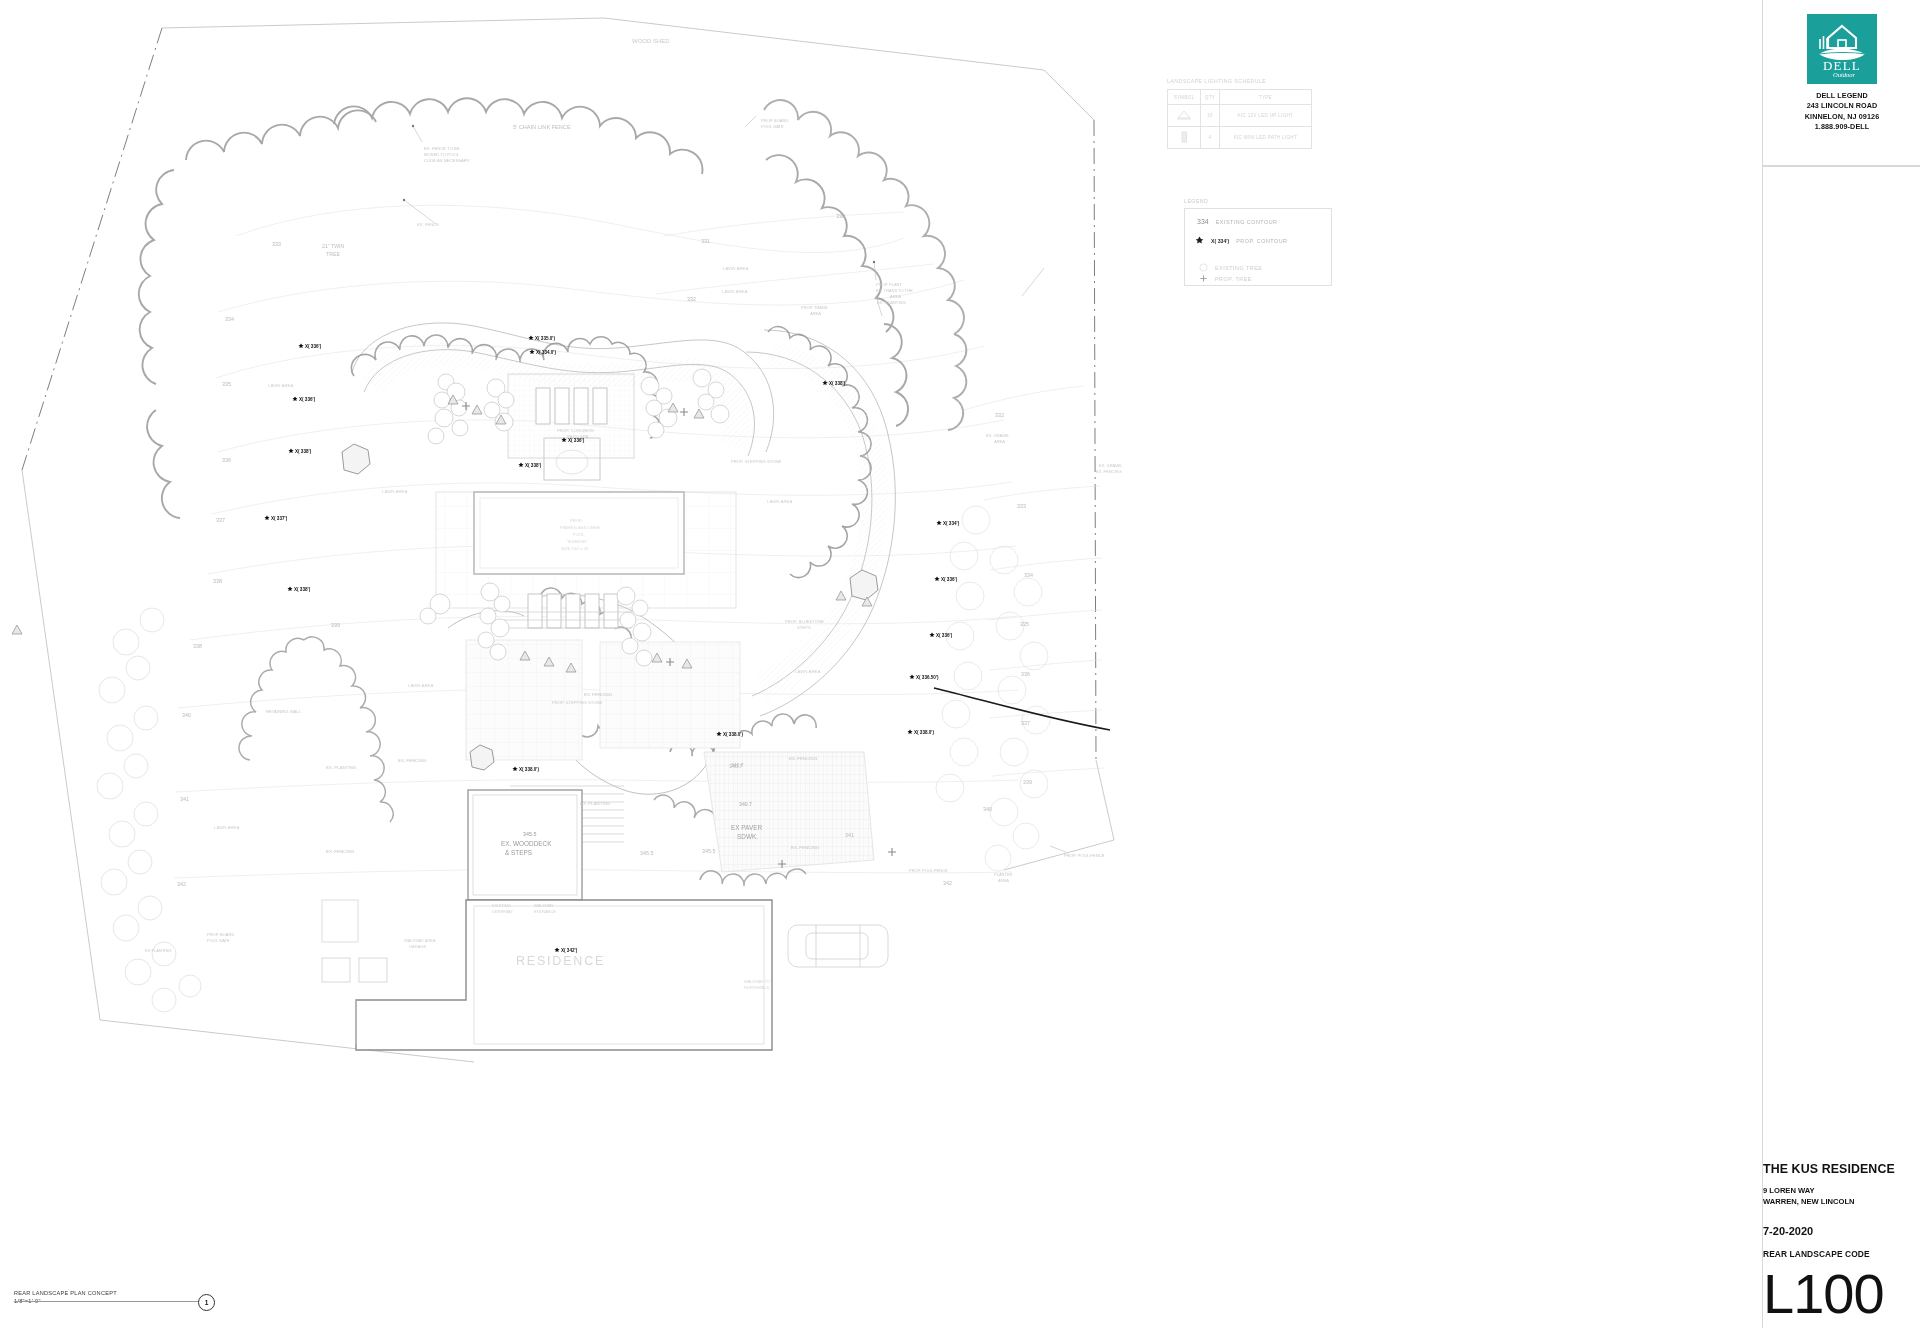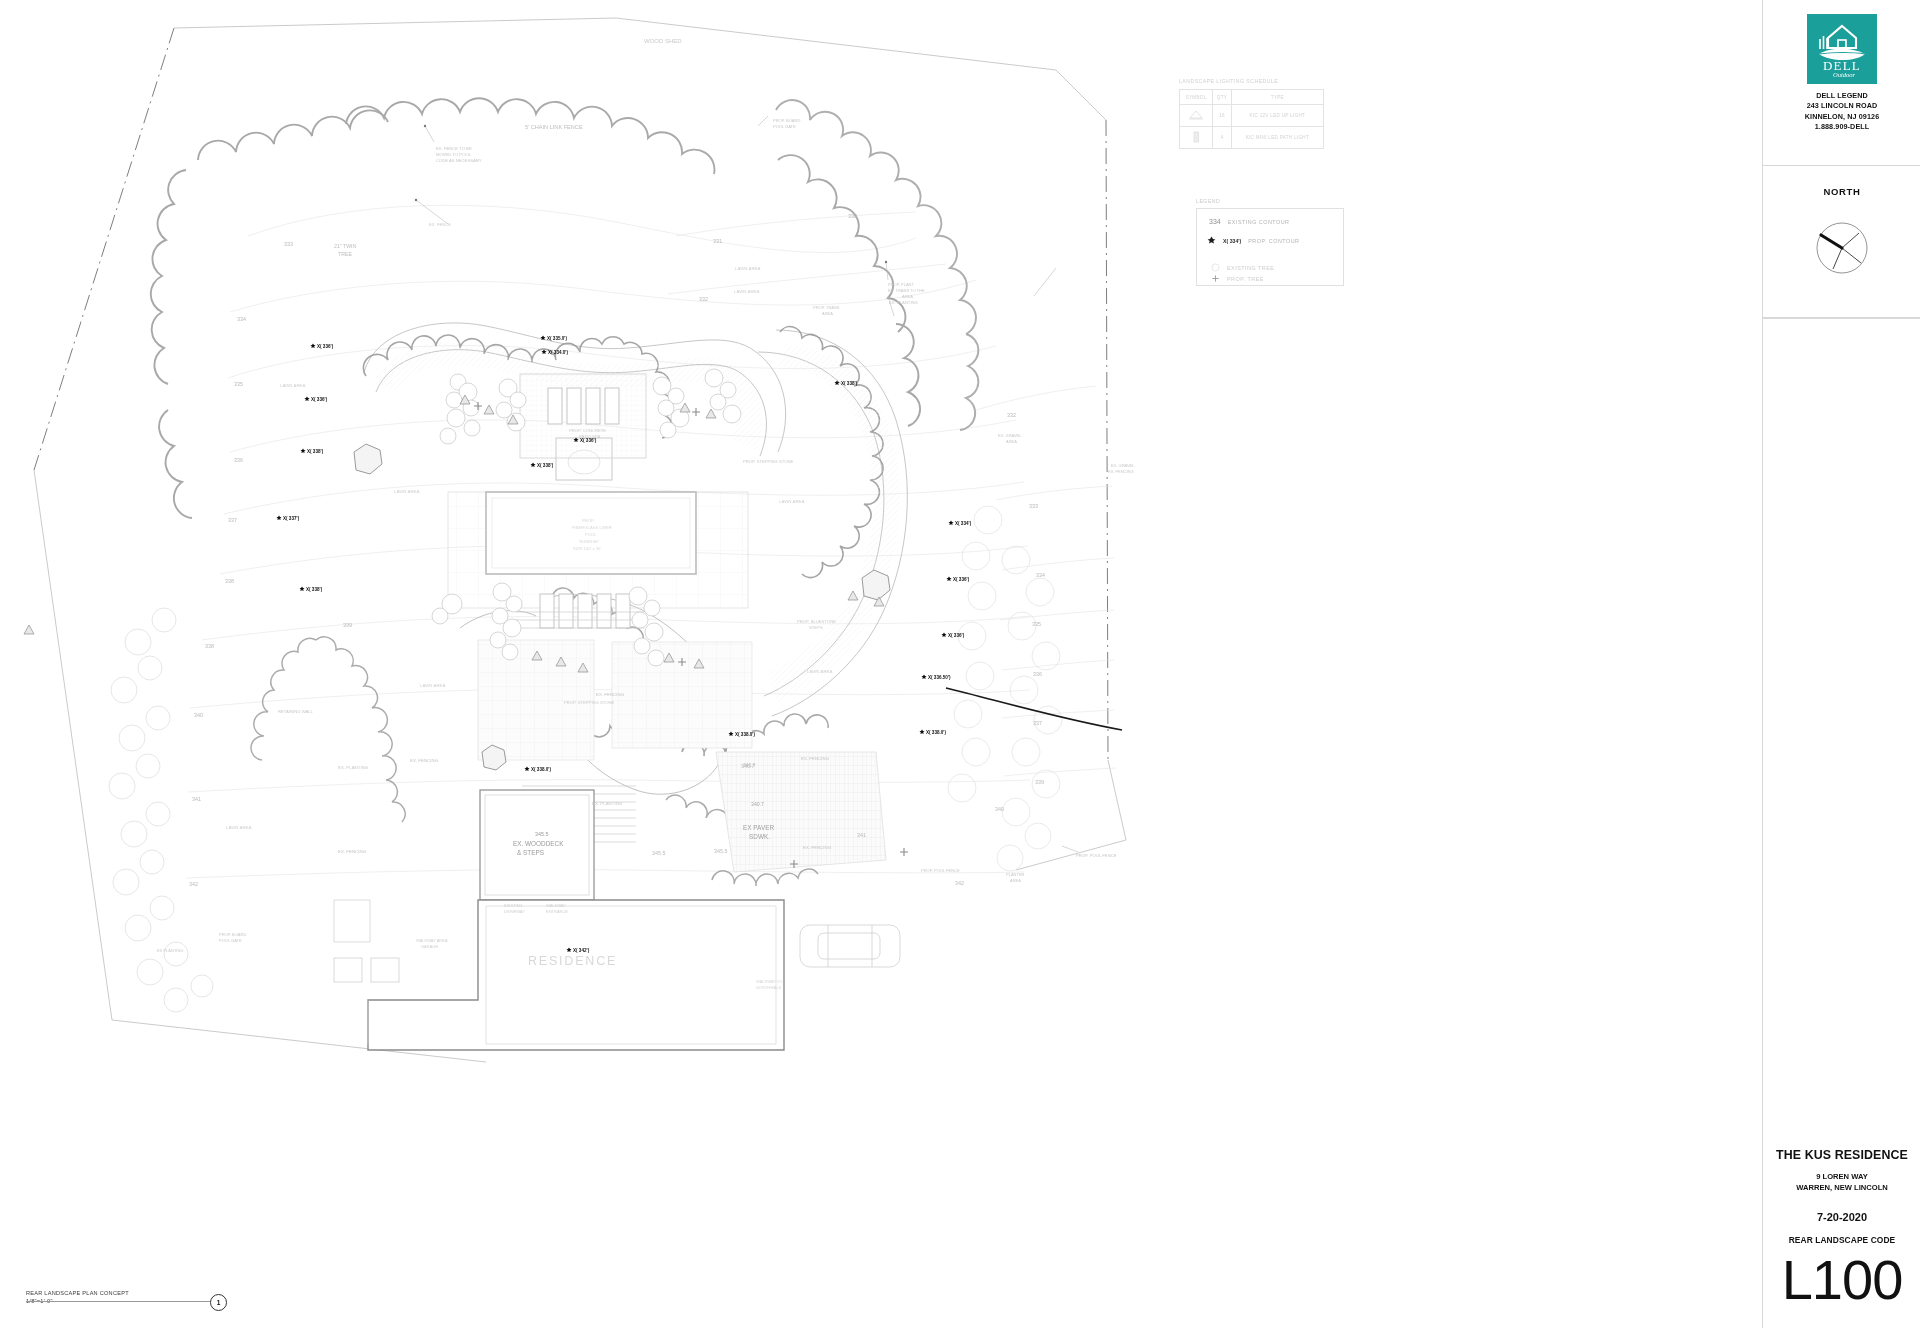--- a/index.html
+++ b/index.html
@@ -1,41 +1,41 @@
 <!DOCTYPE html>
 <html><head>
 <meta charset="utf-8">
 <style>
   html,body{margin:0;padding:0;background:#ffffff;}
   body{width:1920px;height:1328px;overflow:hidden;font-family:"Liberation Sans",sans-serif;color:#111;}
   #sheet{position:relative;width:1920px;height:1328px;background:#fff;}
 
   
-  #plan{position:absolute;left:16px;top:0;width:1760px;height:1328px;overflow:hidden;background:#fff;}
+  #plan{position:absolute;left:4px;top:0;width:1760px;height:1328px;overflow:hidden;background:#fff;}
   #planSvg{position:absolute;left:0;top:0;}
 
   
   #titleblock{position:absolute;left:1762px;top:0;width:158px;height:1328px;
               border-left:1px solid #d8d8d8;background:#fff;}
   .tb-cell{border-bottom:1px solid #d8d8d8;box-sizing:border-box;width:100%;
            display:flex;flex-direction:column;align-items:center;justify-content:flex-start;}
 
   #tb-logo-cell{padding-top:14px;height:166px;}
   .logo-box{width:70px;height:70px;background:#1a9f9a;display:flex;align-items:center;
             justify-content:center;flex-direction:column;}
   .logo-svg{width:62px;height:62px;display:block;}
   .logo-addr{margin-top:7px;text-align:center;font-size:7.2px;font-weight:bold;line-height:1.45;letter-spacing:.1px;color:#111;}
 
   #tb-north-cell{height:152px;padding-top:20px;}
   .north-label{font-size:9.5px;font-weight:bold;letter-spacing:.6px;}
   .north-rose{margin-top:22px;width:58px;height:58px;}
 
   #tb-spacer{flex:1;border-bottom:1px solid #d8d8d8;}
 
-  #tb-info{position:absolute;left:0;bottom:0;width:100%;padding-bottom:18px;text-align:center;}
+  #tb-info{position:absolute;left:0;bottom:0;width:100%;padding-bottom:4px;}
   .tb-proj{font-size:12.4px;font-weight:bold;letter-spacing:.1px;}
   .tb-addr{margin-top:9px;font-size:7.6px;font-weight:bold;line-height:1.55;}
   .tb-date{margin-top:17px;font-size:11px;font-weight:bold;}
   .tb-sheetname{margin-top:12px;font-size:8.4px;font-weight:bold;letter-spacing:.1px;}
   .tb-sheetno{margin-top:6px;font-size:56px;font-weight:normal;letter-spacing:-1px;line-height:1.05;}
 
   
   #lightsched{position:absolute;left:1163px;top:78px;width:150px;}
   .ls-title{font-size:5.2px;color:#cfcfcf;letter-spacing:.45px;margin-bottom:5px;}
   table.ls{border-collapse:collapse;width:145px;}
@@ -733,30 +733,20 @@
         </svg>
       </div>
       <div class="logo-addr">
         <div>DELL LEGEND</div>
         <div>243 LINCOLN ROAD</div>
         <div>KINNELON, NJ 09126</div>
         <div>1.888.909-DELL</div>
       </div>
     </div>
 
-    <div class="tb-cell" id="tb-north-cell">
-      <div class="north-label">NORTH</div>
-      <svg class="north-rose" viewBox="0 0 58 58">
-        <circle cx="29" cy="29" r="25" fill="none" stroke="#888" stroke-width="0.9"></circle>
-        <path d="M29,29 L48,44" stroke="#333" stroke-width="0.9"></path>
-        <path d="M29,29 L20,50" stroke="#333" stroke-width="0.9"></path>
-        <path d="M29,29 L46,14" stroke="#333" stroke-width="0.9"></path>
-        <path d="M29,29 L8,16" stroke="#111" stroke-width="3.2" stroke-linecap="round"></path>
-      </svg>
-    </div>
 
     <div id="tb-spacer"></div>
 
     <div id="tb-info">
       <div class="tb-proj">THE KUS RESIDENCE</div>
       <div class="tb-addr">
         <div>9 LOREN WAY</div>
         <div>WARREN, NEW LINCOLN</div>
       </div>
       <div class="tb-date">7-20-2020</div>

